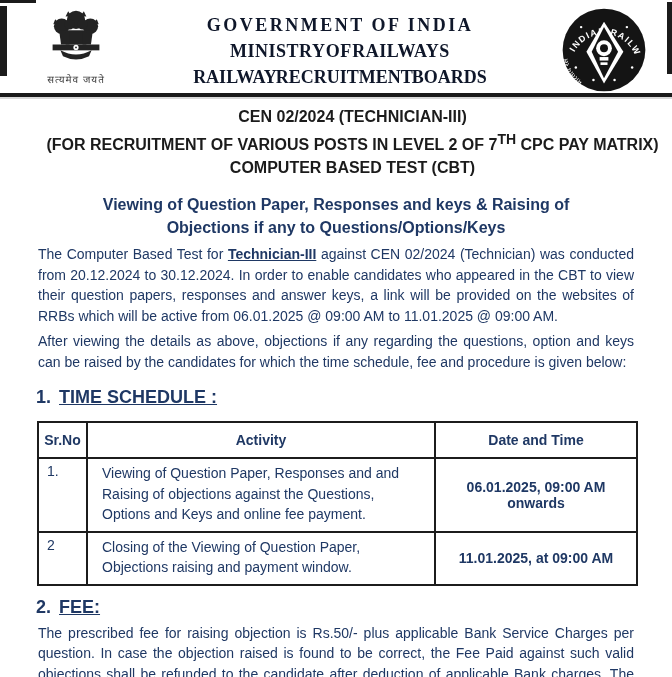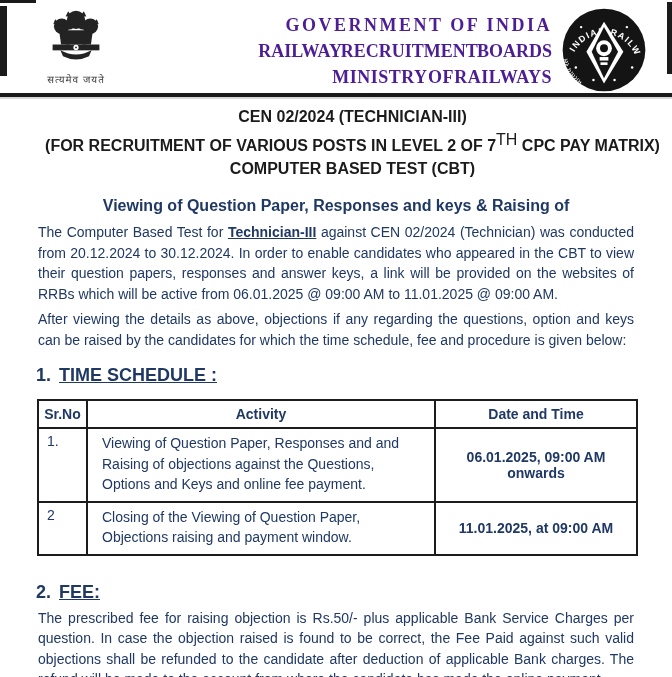--- a/index.html
+++ b/index.html
@@ -14,53 +14,53 @@
   
   .edge-bar-left  { position:absolute; left:0;  top:6px; width:7px;  height:70px; background:#1b1b1b; }
   .edge-bar-right { position:absolute; right:0; top:2px; width:5px;  height:72px; background:#1b1b1b; }
   .edge-tick-top  { position:absolute; left:0;  top:0;   width:36px; height:3px;  background:#1b1b1b; }
 
   
   .header { display:flex; justify-content:space-between; align-items:flex-start; height:93px; padding:4px 16px 0 24px; }
   .emblem-box { width:104px; text-align:center; padding-top:2px; }
   .emblem-motto { font-size:10px; color:#3a3a3a; margin-top:-2px; letter-spacing:1px; }
   .header-center { text-align:center; padding-top:8px; flex:1; }
-  .h-line { font-family:"Liberation Serif", serif; font-weight:bold; color:#4c1d95; line-height:26px;text-align:right; }
+  .h-line { font-family:"Liberation Serif", serif; font-weight:bold; color:#0f172a; line-height:26px; }
   .h-line1 { font-size:18px; letter-spacing:2.5px; }
   .h-line2 { font-size:18px; letter-spacing:0.5px; word-spacing:-4px; }
   .h-line3 { font-size:18px; letter-spacing:0px;  word-spacing:-5px; }
   .logo-box { width:104px; text-align:center; padding-top:2px; }
 
   .rule { height:4px; background:#1a1a1a; width:672px; box-shadow:0 2px 0 #d8d8d8; }
 
   
   .title-block { text-align:center; padding-top:8px;padding-left:33px; }
   .t-line { font-weight:bold; font-size:16px; line-height:23px; color:#1b1b1b; }
-  .t-line sup, .t-sup { font-size:16px; vertical-align:super; font-weight:normal; }
+  .t-line sup, .t-sup { font-size:14px; vertical-align:super; font-weight:bold; }
 
   
   .subject { text-align:center; margin-top:14px; }
   .s-line { font-weight:bold; font-size:16px; line-height:23px; color:#1f3864; }
 
   
   .para { margin:5px 38px 0 38px; font-size:14px; line-height:20.5px; text-align:justify; color:#1f3864; }
   .para .emph { font-weight:bold; text-decoration:underline; }
 
   
   .sec-heading { margin:15px 38px 0 36px; font-size:18px; font-weight:bold; color:#1f3864; }
   .sec-heading .num { margin-right:8px; }
   .sec-heading .lbl { text-decoration:underline; }
 
   
   table.schedule { border-collapse:collapse; margin:13px 0 0 37px; width:599px; table-layout:fixed; }
   table.schedule th, table.schedule td {
     border:2px solid #1c1c1c;
     color:#1f3864; font-size:14px;
   }
-  table.schedule th { font-weight:bold; text-align:center; padding:2px 4px; height:28px; }
+  table.schedule th { font-weight:bold; text-align:center; padding:2px 4px; height:36px; }
   col.c-sr  { width:49px; }
   col.c-act { width:348px; }
   col.c-dt  { width:202px; }
   td.sr   { vertical-align:top; padding:4px 0 0 8px; }
   td.act  { padding:4px 10px 6px 14px; line-height:20.5px; text-align:left;margin-top:8px; }
   td.dt   { text-align:center; vertical-align:middle; font-weight:bold; padding:2px 12px; }
 
   .fee-para { margin-top:5px; }
 </style>
 </head>
@@ -98,22 +98,22 @@
 
           <path d="M36 67 Q60 80 84 67 L80 76 Q60 86 40 76 Z"></path>
         </g>
       </svg>
     </span>
     <div class="emblem-motto">सत्यमेव जयते</div>
   </div>
 
   <div class="header-center">
     <div class="h-line h-line1">GOVERNMENT OF INDIA</div>
+    <div class="h-line h-line2">MINISTRY OF RAILWAYS</div>
     <div class="h-line h-line3">RAILWAY RECRUITMENT BOARDS</div>
-    <div class="h-line h-line2">MINISTRY OF RAILWAYS</div>
   </div>
 
   <div class="logo-box">
     <span>
       <svg width="88" height="88" viewBox="0 0 100 100">
         <defs>
           <path id="arcTop" d="M 14 58 A 38 38 0 0 1 86 58" fill="none"></path>
           <path id="arcLeft" d="M 30 88 A 40 40 0 0 1 9 42" fill="none"></path>
         </defs>
         <circle cx="50" cy="50" r="47" fill="#141414"></circle>
@@ -144,20 +144,21 @@
 <div class="rule"></div>
 
 <div class="title-block">
   <div class="t-line">CEN 02/2024 (TECHNICIAN-III)</div>
   <div class="t-line"><span>(FOR RECRUITMENT OF VARIOUS POSTS IN LEVEL 2 OF 7</span><span class="t-sup">TH</span><span> CPC PAY MATRIX)</span></div>
   <div class="t-line">COMPUTER BASED TEST (CBT)</div>
 </div>
 
 <div class="subject">
   <div class="s-line">Viewing of Question Paper, Responses and keys &amp; Raising of</div>
+  <div class="s-line">Objections if any to Questions/Options/Keys</div>
 </div>
 
 <p class="para"><span>The Computer Based Test for </span><span class="emph">Technician-III</span><span> against CEN 02/2024 (Technician) was conducted from 20.12.2024 to 30.12.2024. In order to enable candidates who appeared in the CBT to view their question papers, responses and answer keys, a link will be provided on the websites of RRBs which will be active from 06.01.2025 @ 09:00 AM to 11.01.2025 @ 09:00 AM.</span></p>
 
 <p class="para">After viewing the details as above, objections if any regarding the questions, option and keys can be raised by the candidates for which the time schedule, fee and procedure is given below:</p>
 
 <div class="sec-heading">
   <span class="num">1.</span><span class="lbl">TIME SCHEDULE :</span>
 </div>
 
@@ -181,17 +182,17 @@
       <td class="dt">06.01.2025, 09:00 AM onwards</td>
     </tr>
     <tr>
       <td class="sr">2</td>
       <td class="act">Closing of the Viewing of Question Paper, Objections raising and payment window.</td>
       <td class="dt">11.01.2025, at 09:00 AM</td>
     </tr>
   </tbody>
 </table>
 
-<div class="sec-heading" style="margin-top:26px;">
+<div class="sec-heading" style="margin-top:11px;">
   <span class="num">2.</span><span class="lbl">FEE:</span>
 </div>
 
 <p class="para fee-para">The prescribed fee for raising objection is Rs.50/- plus applicable Bank Service Charges per question. In case the objection raised is found to be correct, the Fee Paid against such valid objections shall be refunded to the candidate after deduction of applicable Bank charges. The refund will be made to the account from where the candidate has made the online payment.</p>
 
 </body></html>

